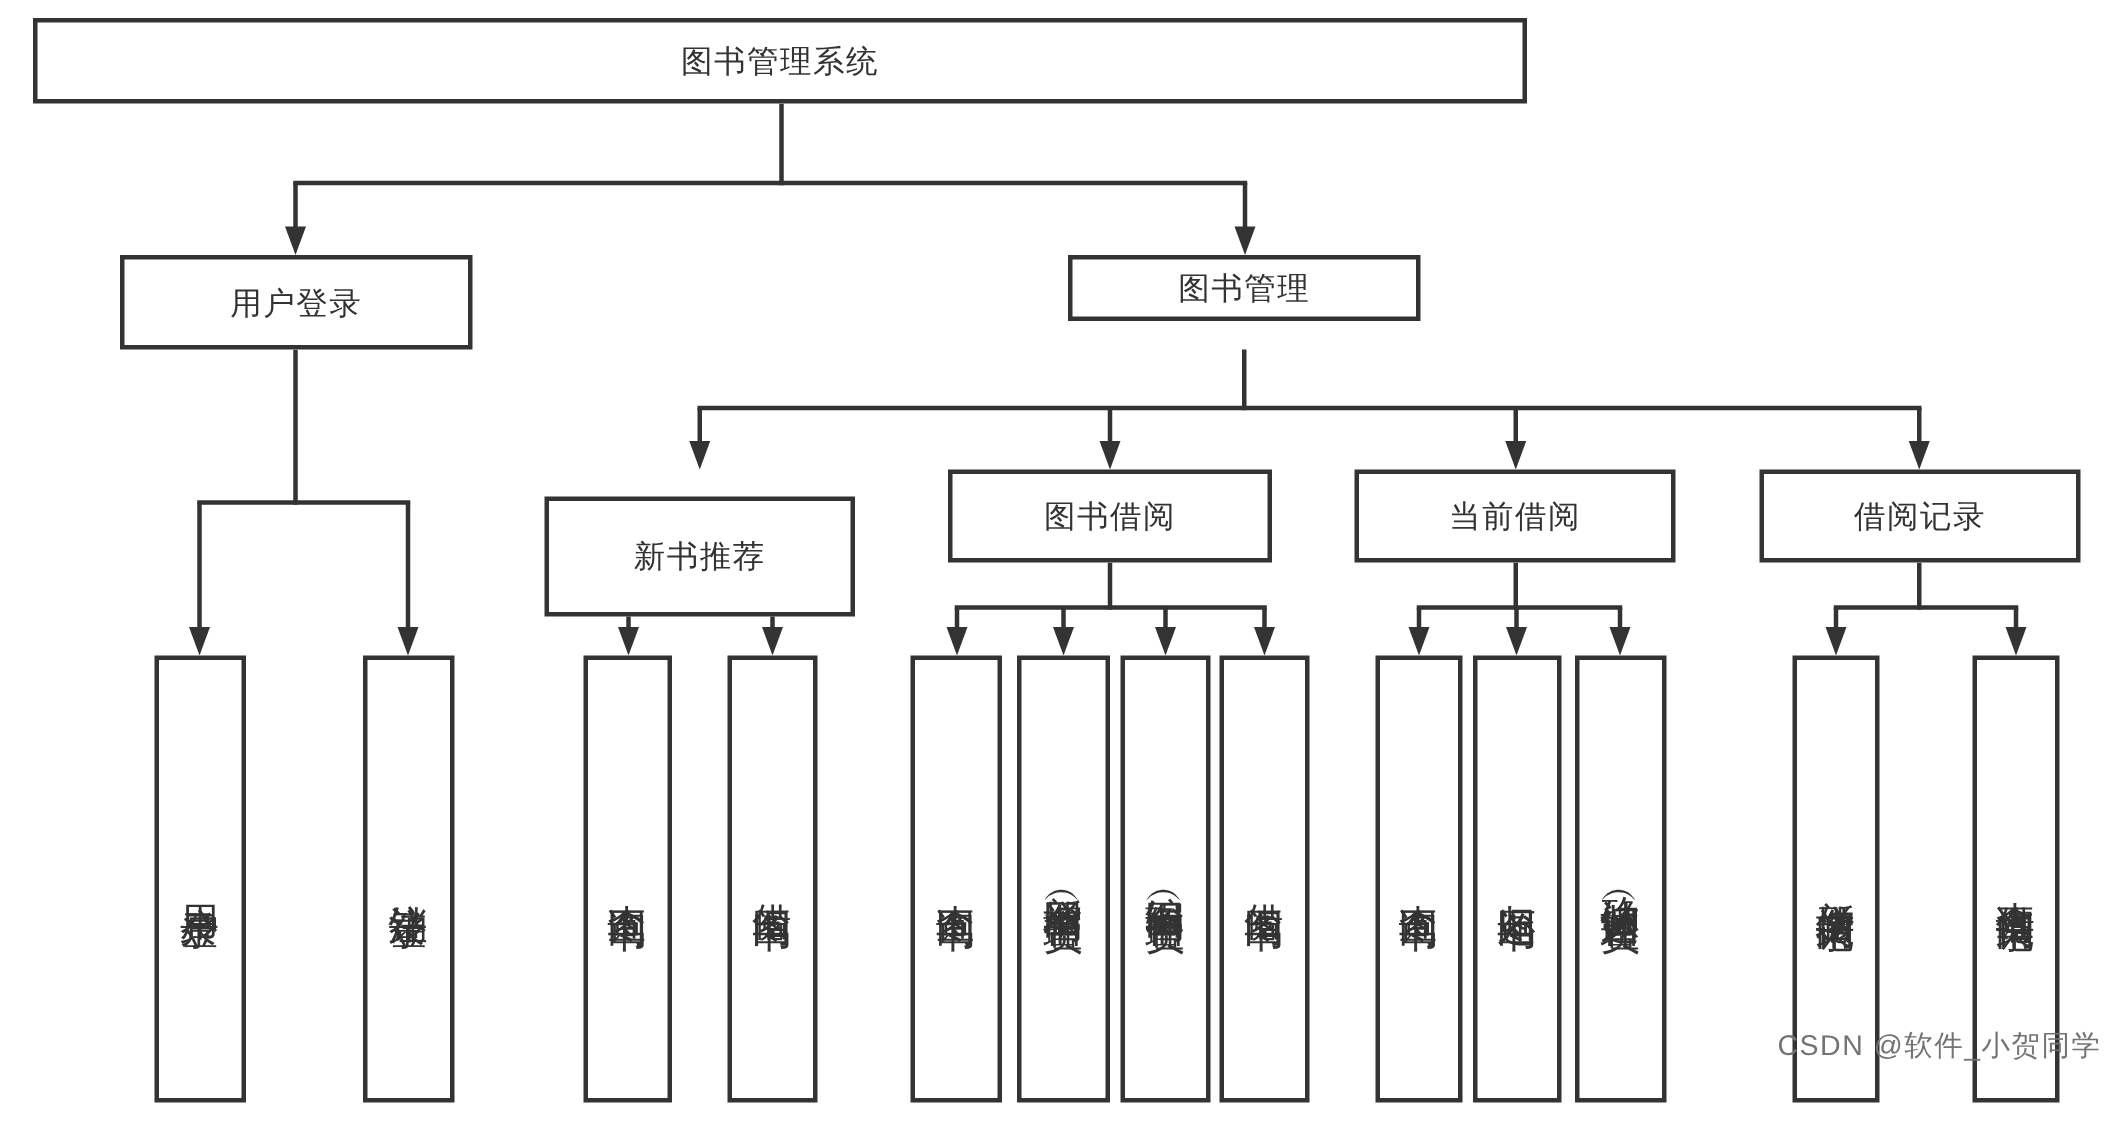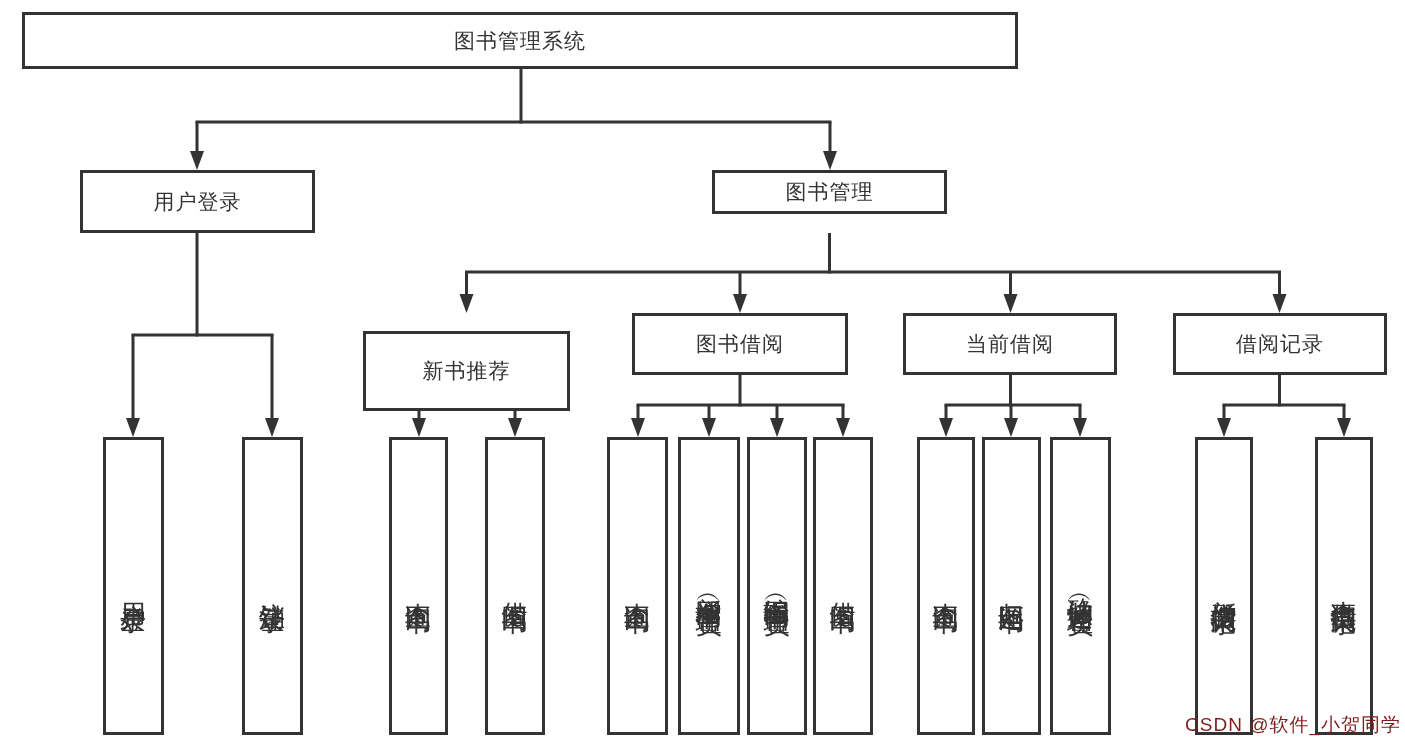--- a/index.html
+++ b/index.html
@@ -38,24 +38,24 @@
     writing-mode: vertical-rl;
     text-orientation: mixed;
     font-size: 26px;
     letter-spacing: 2px;
     line-height: 1;
     color: #333333;
     white-space: nowrap;
   }
   .watermark {
     position: absolute;
-    top: 712px;
+    top: 684px;
     right: 4px;
     font-size: 19px;
-    color: #7f1d1d;
+    color: #737373;
     letter-spacing: 1px;
     white-space: nowrap;
   }
 </style>
 </head>
 <body>
 
 <div class="canvas">
 
   <svg class="connectors" viewBox="0 0 1405 747" xmlns="http://www.w3.org/2000/svg">

